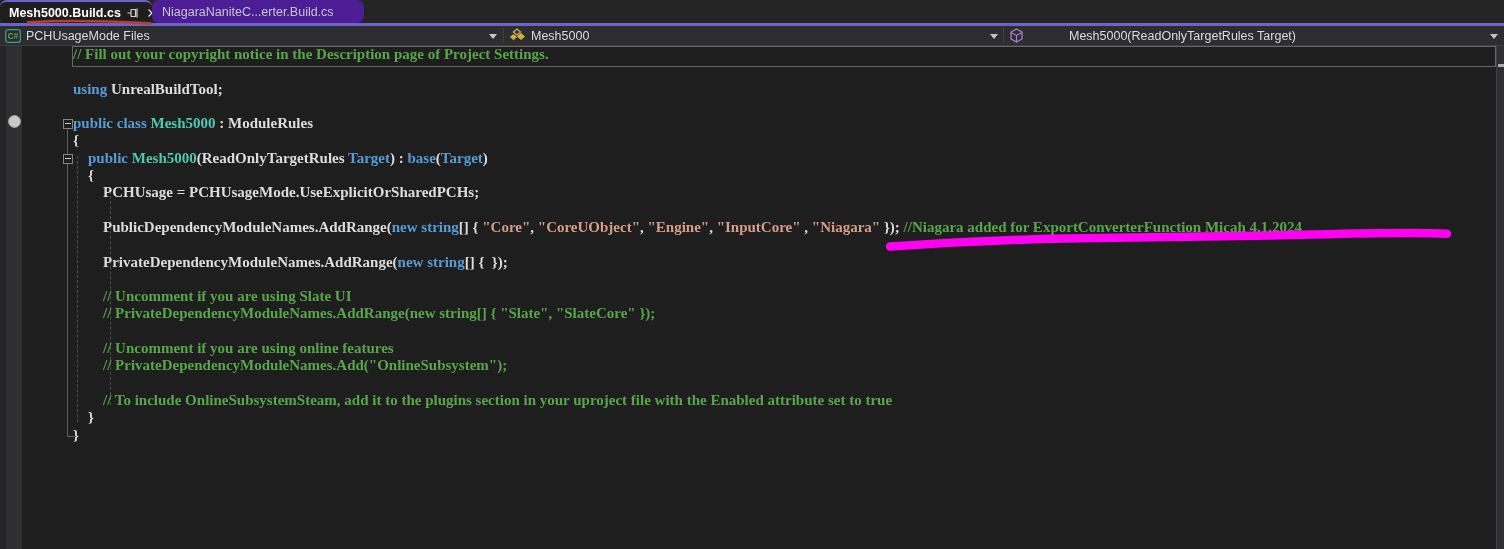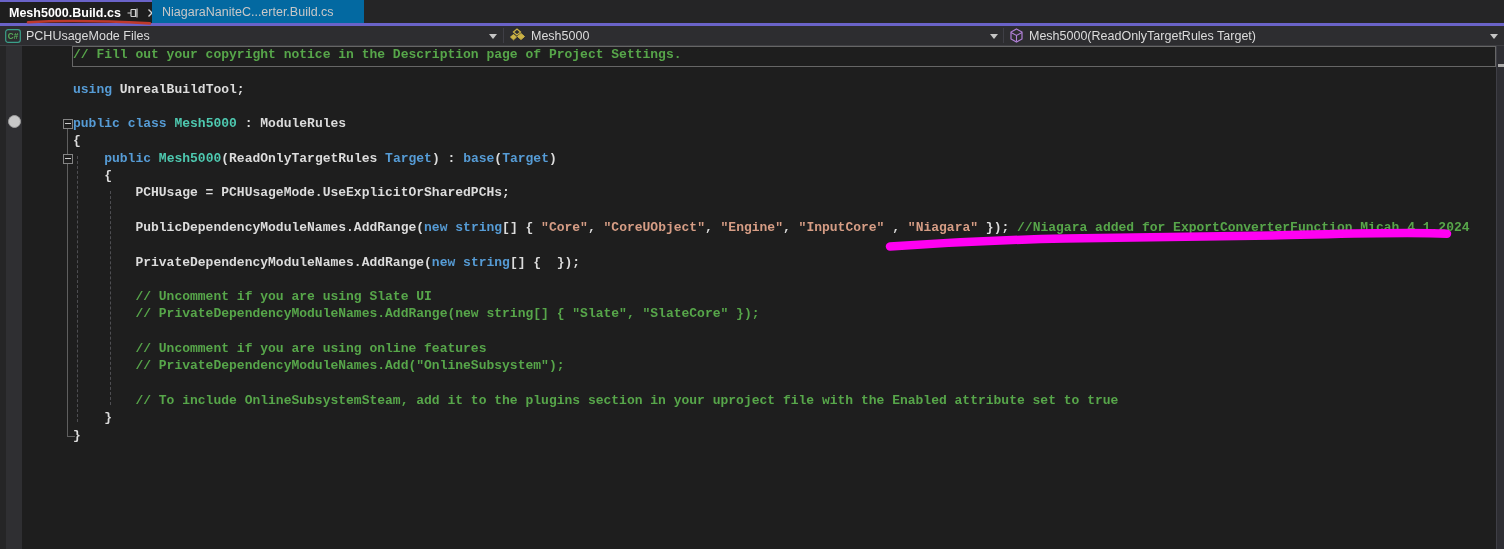--- a/index.html
+++ b/index.html
@@ -3,24 +3,24 @@
 <meta charset="utf-8">
 <style>
   * { margin:0; padding:0; box-sizing:border-box; }
   html,body { width:1504px; height:549px; overflow:hidden; background:#1e1e1e; }
   #root { position:relative; width:1504px; height:549px; background:#1e1e1e;
           font-family:"Liberation Sans", sans-serif; }
 
   
   .tabbar { position:absolute; left:0; top:0; width:1504px; height:26px; background:#252526; }
   .tabbar .accent-under { position:absolute; left:0; bottom:0; width:1504px; height:3px; }
-  .tab { position:absolute; top:0; height:23px; display:flex; align-items:center; }
+  .tab { position:absolute; top:0; height:23px; display:flex; align-items:center;border-radius:7px; }
   .tab.active { left:0; width:152px; background:#1e1e1e; border-top:2px solid; padding-left:9px; }
   .tab.active .title { color:#ffffff; font-weight:bold; font-size:12.5px; }
-  .tab.inactive { left:152px; width:212px; background:#0369a1; padding-left:10px; }
+  .tab.inactive { left:152px; width:212px; background:#4c1d95; padding-left:10px; }
   .tab.inactive .title { color:#c8c8c8; font-size:12.5px; }
   .tab-icon { width:14px; height:14px; margin-left:5px; flex:0 0 auto; display:block; }
 
   
   .navbar { position:absolute; left:0; top:26px; width:1504px; height:20px; background:#2d2d30;
             border-bottom:1px solid #3e3e42; }
   .nav-sec { position:absolute; top:0; height:19px; display:flex; align-items:center; }
   .nav-sec .lbl { color:#dcdcdc; font-size:12.5px; white-space:nowrap; }
   .nav-div { position:absolute; top:2px; height:15px; width:1px; background:#3f3f46; }
   .nav-arrow { position:absolute; top:8px; }
@@ -38,21 +38,21 @@
   .fold-box { position:absolute; left:63px; width:10px; height:10px; border:1px solid #848484;
               background:#1e1e1e; }
   .fold-box::after { content:""; position:absolute; left:1px; top:3px; width:6px; height:1px; background:#cccccc; }
 
   .indent-guide { position:absolute; width:0; border-left:1px dashed #4e4e52; }
 
   .current-line-box { position:absolute; left:72px; top:0px; width:1424px; height:21px;
                       border:1px solid #666666; }
 
   .code-pane { position:absolute; left:73px; top:0px; width:1423px; height:503px;
-               font-family:Liberation Mono, monospace; font-size:13px;
+               font-family:Liberation Serif, serif; font-size:15px;
                font-weight:600; white-space:pre; }
   .code-line { height:17.3px; line-height:17.3px; white-space:pre; }
 
   
   .vscroll { position:absolute; left:1496px; top:0; width:8px; height:503px; background:#2e2e33;
              border-left:1px solid #3f3f46; }
   .vscroll .caret-mark { position:absolute; left:1px; top:18px; width:6px; height:3px; background:#ababab; }
 
   
   #anno { position:absolute; left:0; top:0; width:1504px; height:549px; pointer-events:none; }
@@ -97,21 +97,21 @@
         <path d="M8.5 8.5 L12 5.5 L15.5 8.5 L12 11.5 Z" fill="#cbb245" stroke="#cbb245" stroke-width="1"></path>
         <path d="M1.5 9 L4.5 6.5 L7.5 9 L4.5 11.8 Z" fill="#cbb245" stroke="#cbb245" stroke-width="1"></path>
       </svg>
       <span class="lbl">Mesh5000</span>
       <svg class="nav-arrow" style="left:486px;" width="8" height="5" viewBox="0 0 8 5">
         <path d="M0 0 L8 0 L4 5 Z" fill="#c5c5c5"></path>
       </svg>
     </div>
     <div class="nav-div" style="left:1003px;"></div>
 
-    <div class="nav-sec" style="left:1004px; width:500px;">
+    <div class="nav-sec" style="left:1004px; width:500px;gap:40px;">
       <svg class="nico" width="15" height="15" viewBox="0 0 15 15">
         <path d="M7.5 1 L13 4 L13 11 L7.5 14 L2 11 L2 4 Z" fill="none" stroke="#b180d7" stroke-width="1.2"></path>
         <path d="M2 4.4 L7.5 7.4 L13 4.4 M7.5 7.4 L7.5 13.6" fill="none" stroke="#b180d7" stroke-width="1.1"></path>
       </svg>
       <span class="lbl">Mesh5000(ReadOnlyTargetRules Target)</span>
       <svg class="nav-arrow" style="left:486px;" width="8" height="5" viewBox="0 0 8 5">
         <path d="M0 0 L8 0 L4 5 Z" fill="#c5c5c5"></path>
       </svg>
     </div>
   </div>

